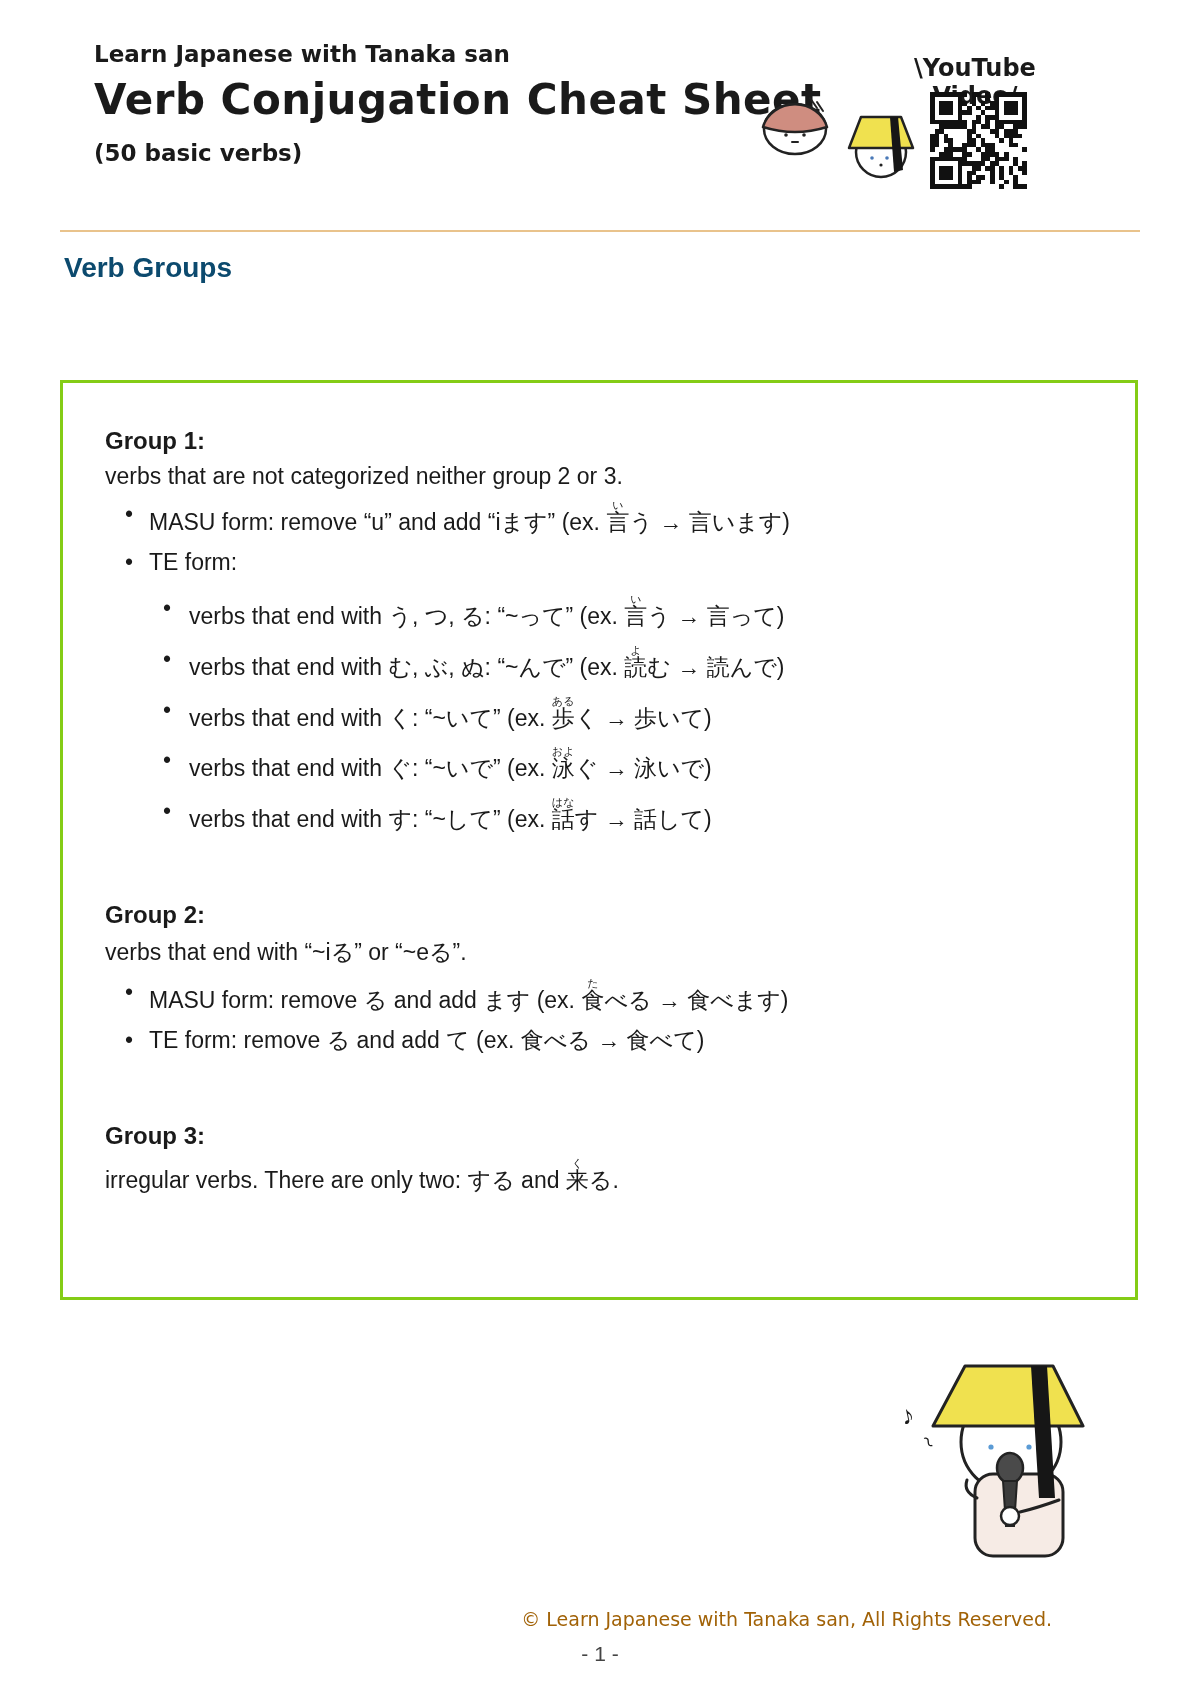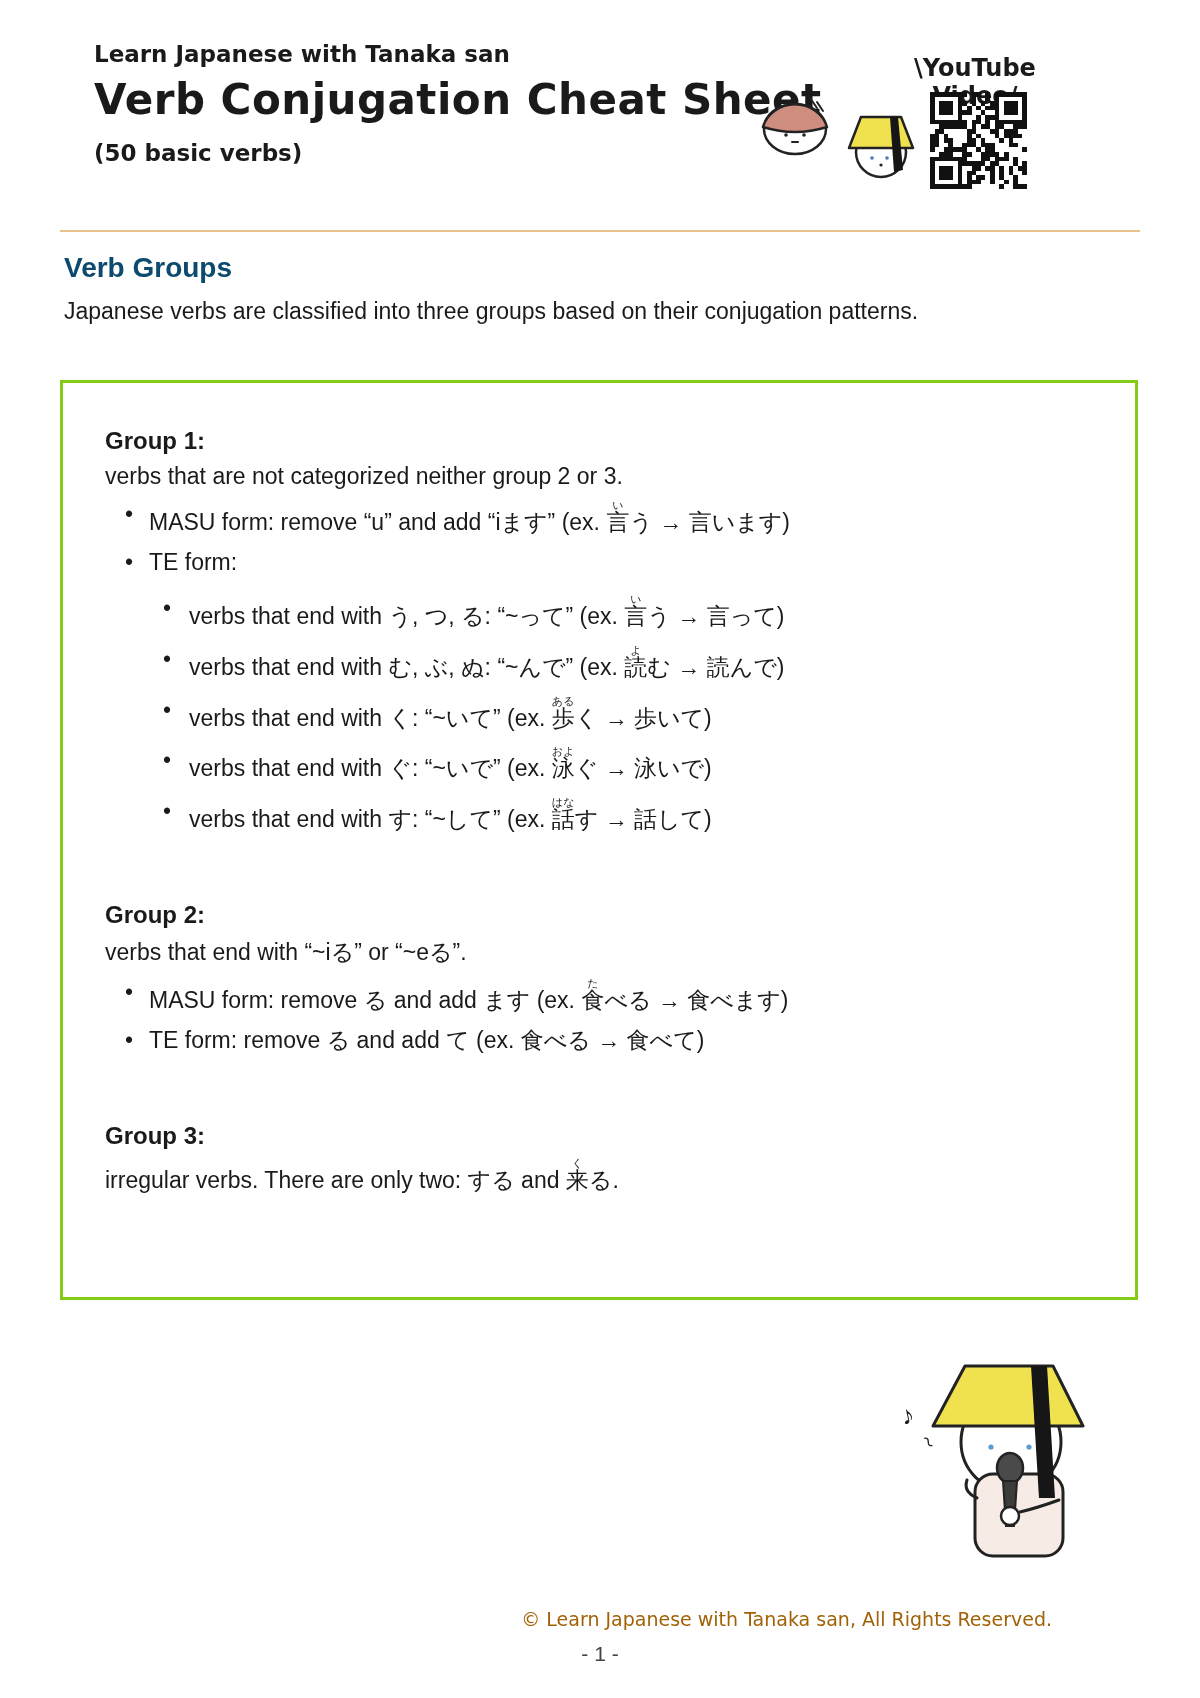--- a/index.html
+++ b/index.html
@@ -245,21 +245,20 @@
         <rect x="0" y="14" width="7" height="7"></rect>
         <rect x="1" y="15" width="5" height="5" fill="#fff"></rect>
         <rect x="2" y="16" width="3" height="3"></rect>
       </svg>
   </div>
 
   <div class="divider"></div>
 
   <section class="main-sec">
     <h2>Verb Groups</h2>
-    <p>Japanese verbs are classified into three groups based on their conjugation patterns.</p>
   </section>
 
   <div class="groups-box" id="groups-box">
   <div class="group">
     <div class="group-title">Group 1:</div>
     <div class="group-desc">verbs that are not categorized neither group 2 or 3.</div>
     <ul class="bullets main">
           <li>MASU form: remove “u” and add “iます” (ex. <ruby><span>言</span><rt>い</rt></ruby>う → 言います)</li>
           <li>TE form:</li>
         </ul>

